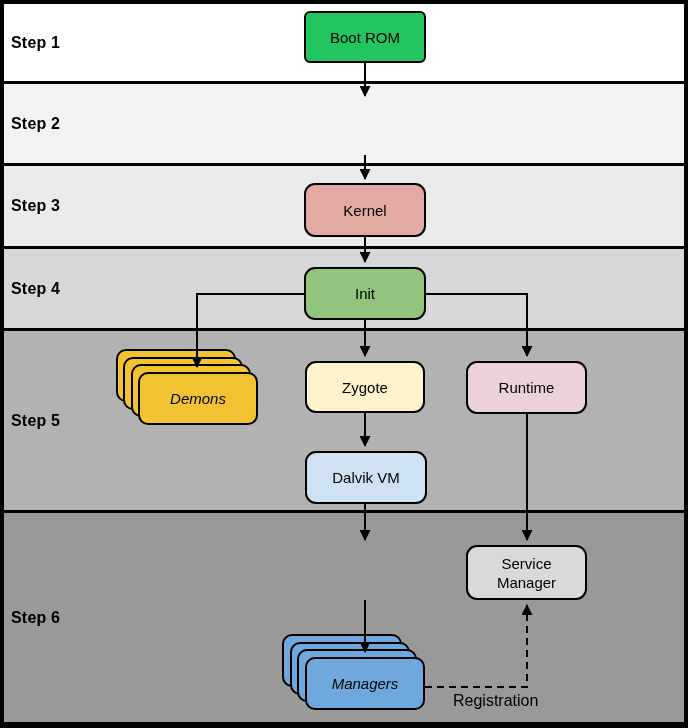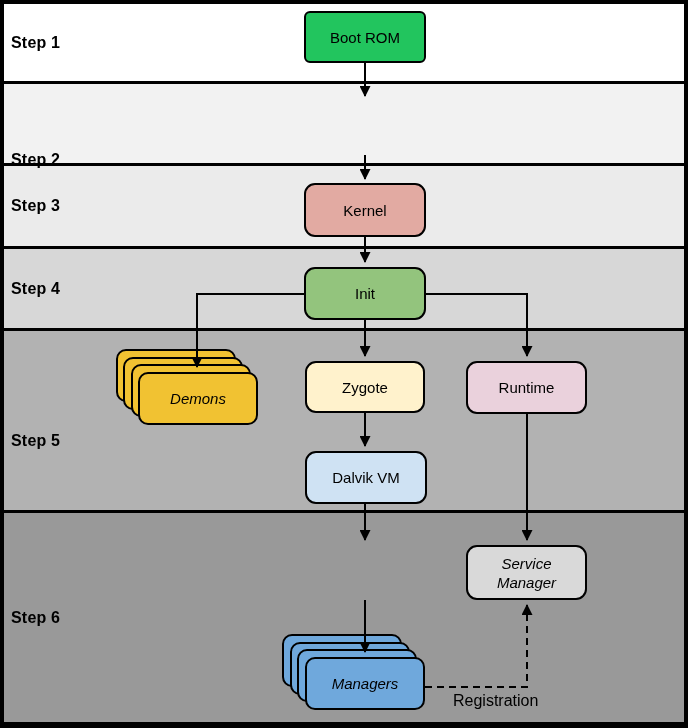--- a/index.html
+++ b/index.html
@@ -54,24 +54,24 @@
 <div id="stage">
 
   <div class="band" style="top: 4px; height: 77px; background-color: rgb(255, 255, 255);"></div>
   <div class="band" style="top: 84px; height: 79px; background-color: rgb(242, 242, 242);"></div>
   <div class="band" style="top: 166px; height: 80px; background-color: rgb(235, 235, 235);"></div>
   <div class="band" style="top: 249px; height: 79px; background-color: rgb(215, 215, 215);"></div>
   <div class="band" style="top: 331px; height: 179px; background-color: rgb(178, 178, 178);"></div>
   <div class="band" style="top: 513px; height: 209px; background-color: rgb(153, 153, 153);"></div>
 
   <div class="step-label" style="top:34px;">Step 1</div>
-  <div class="step-label" style="top:115px;margin-top:36px;">Step 2</div>
+  <div class="step-label" style="top:115px;">Step 2</div>
   <div class="step-label" style="top:197px;">Step 3</div>
   <div class="step-label" style="top:280px;">Step 4</div>
-  <div class="step-label" style="top:432px;">Step 5</div>
+  <div class="step-label" style="top:412px;">Step 5</div>
   <div class="step-label" style="top:609px;">Step 6</div>
 
   <div class="card" style="left: 116px; top: 349px; background-color: rgb(241, 194, 50);"></div>
   <div class="card" style="left: 123px; top: 357px; background-color: rgb(241, 194, 50);"></div>
   <div class="card" style="left: 131px; top: 364px; background-color: rgb(241, 194, 50);"></div>
   <div class="card" style="left: 138px; top: 372px; background-color: rgb(241, 194, 50);">
     <span>Demons</span>
   </div>
 
   <div class="card" style="left: 282px; top: 634px; background-color: rgb(111, 168, 220);"></div>
@@ -80,21 +80,21 @@
   <div class="card" style="left: 305px; top: 657px; background-color: rgb(111, 168, 220);">
     <span>Managers</span>
   </div>
 
   <div class="node" style="left: 304px; top: 11px; width: 122px; height: 52px; background-color: #22c55e; border-radius: 6px;"><span>Boot ROM</span></div>
   <div class="node" style="left: 304px; top: 183px; width: 122px; height: 54px; background-color: rgb(226, 170, 162);"><span>Kernel</span></div>
   <div class="node" style="left: 304px; top: 267px; width: 122px; height: 53px; background-color: rgb(147, 196, 125);"><span>Init</span></div>
   <div class="node" style="left: 305px; top: 361px; width: 120px; height: 52px; background-color: rgb(255, 242, 204);"><span>Zygote</span></div>
   <div class="node" style="left: 466px; top: 361px; width: 121px; height: 53px; background-color: rgb(234, 209, 220);"><span>Runtime</span></div>
   <div class="node" style="left: 305px; top: 451px; width: 122px; height: 53px; background-color: rgb(207, 226, 243);"><span>Dalvik VM</span></div>
-  <div class="node" style="left: 466px; top: 545px; width: 121px; height: 55px; background-color: rgb(217, 217, 217); font-style: italic;"><span>Service
+  <div class="node" style="left: 466px; top: 545px; width: 121px; height: 55px; background-color: rgb(217, 217, 217);"><span>Service
 Manager</span></div>
 
   <svg id="arrows" xmlns="http://www.w3.org/2000/svg" viewBox="0 0 688 728">
     <defs>
       <marker id="ah" markerUnits="userSpaceOnUse" markerWidth="11" markerHeight="11" viewBox="0 0 11 11" refX="10" refY="5.5" orient="auto">
         <path d="M0,0 L11,5.5 L0,11 z" fill="#000000"></path>
       </marker>
     </defs>
     <g stroke="#000000" stroke-width="2" fill="none">
       <path d="M365 63 L365 96" marker-end="url(#ah)"></path>

